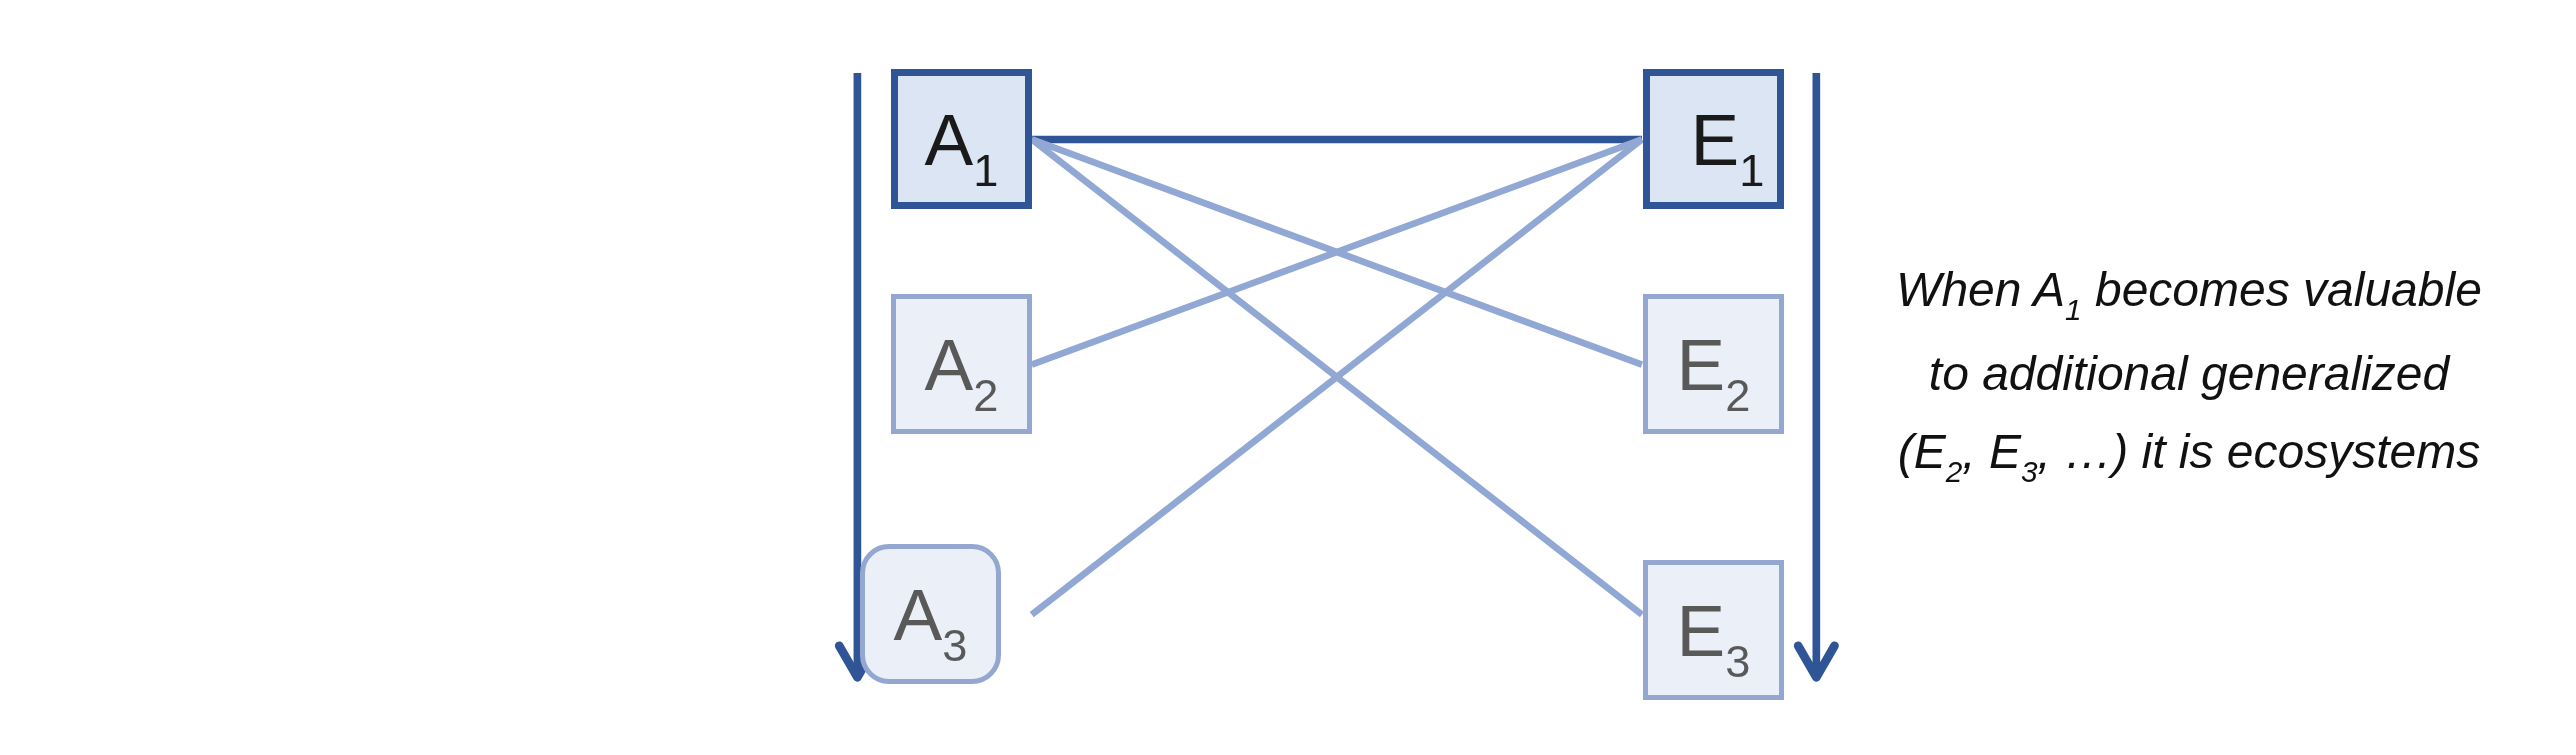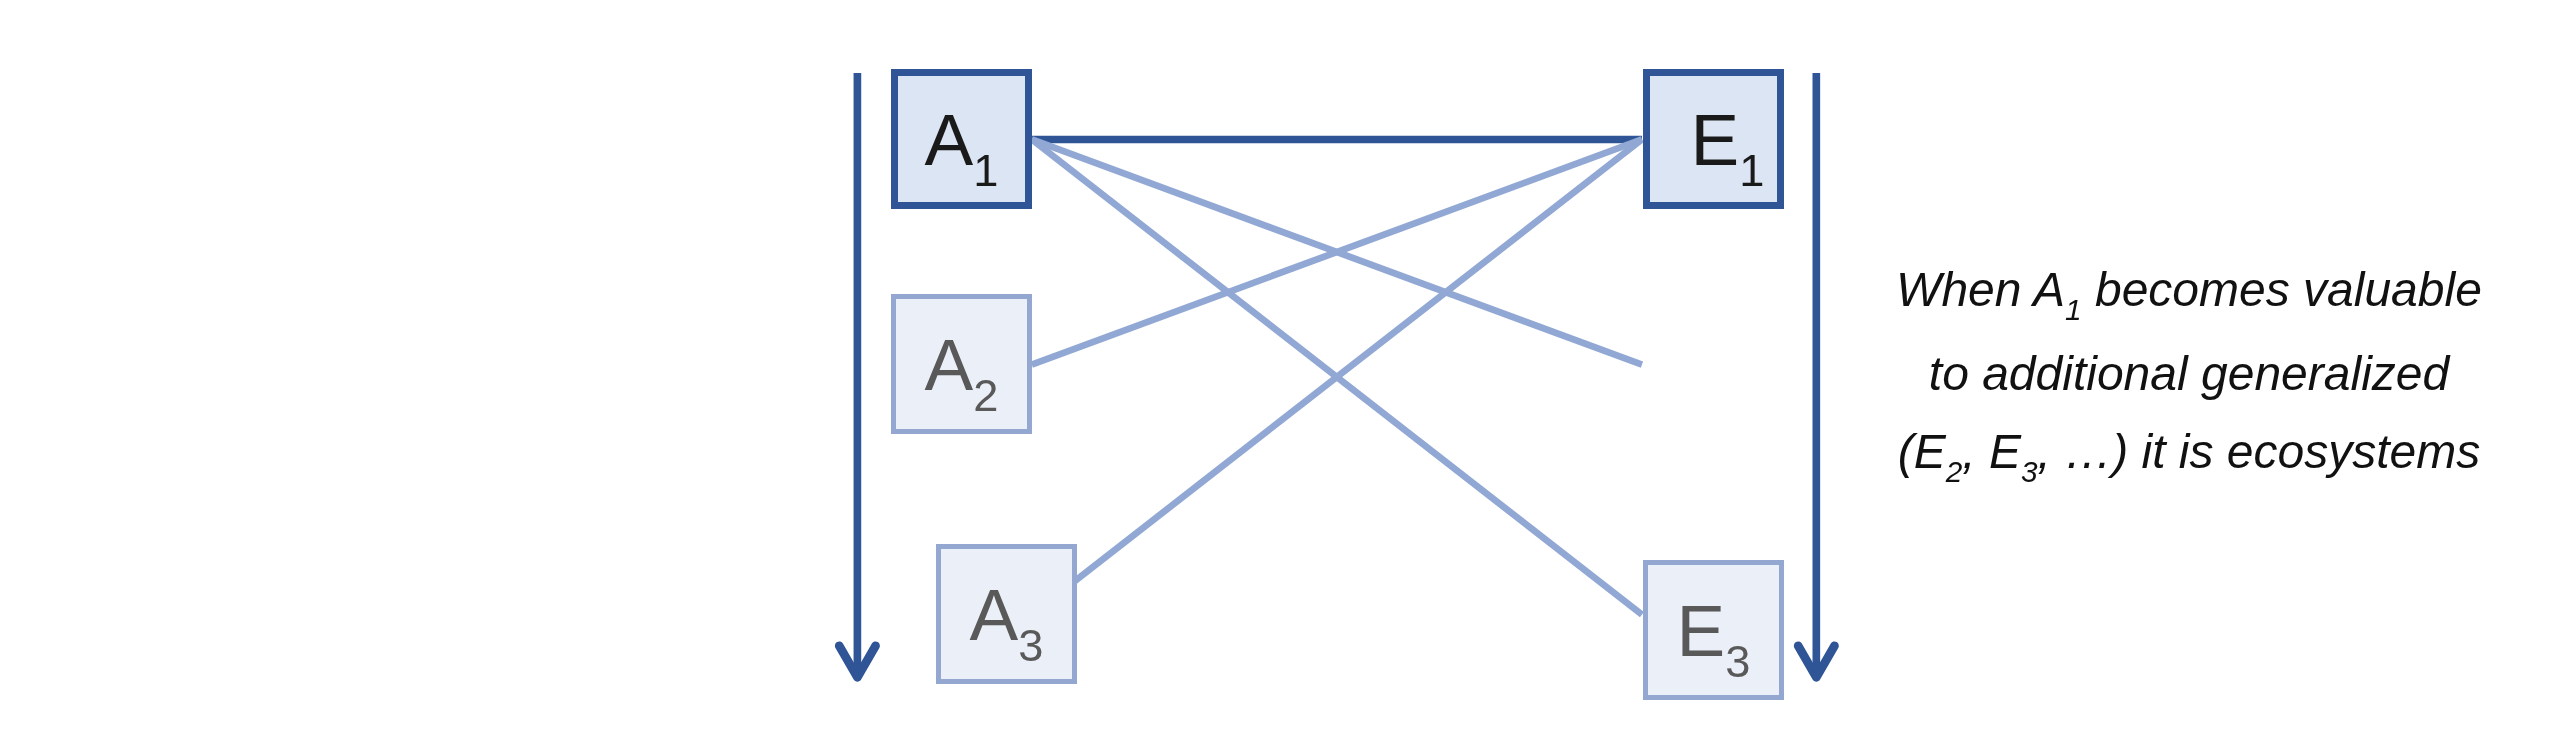--- a/index.html
+++ b/index.html
@@ -33,21 +33,21 @@
   }
   .node.primary{
     background:var(--primary-fill);
     border:7.7px solid var(--primary);
     color:#1a1a1a;
   }
   .node-label{font-size:73px;line-height:1;white-space:nowrap;}
   .node-label .sub{font-size:62%;position:relative;top:0.48em;}
   .n-a1{left:891px;top:69px;}
   .n-a2{left:891px;top:294px;text-align:right;}
-  .n-a3{left:936px;top:544px;}
+  .n-a3{left:860px;top:544px;border-radius:29px;}
   .n-e1{left:1643px;top:69px;padding-left:28px;}
   .n-e2{left:1643px;top:294px;}
   .n-e3{left:1643px;top:560px;}
   .caption{
     position:absolute;
     z-index:2;
     color:var(--text);
     font-size:48px;
     line-height:78px;
     text-align:center;
@@ -80,20 +80,23 @@
   </div>
   <div class="node n-a2">
     <span class="node-label"><span>A</span><span class="sub">2</span></span>
   </div>
   <div class="node n-a3">
     <span class="node-label"><span>A</span><span class="sub">3</span></span>
   </div>
   <div class="node primary n-e1">
     <span class="node-label"><span>E</span><span class="sub">1</span></span>
   </div>
+  <div class="node n-e2">
+    <span class="node-label"><span>E</span><span class="sub">2</span></span>
+  </div>
   <div class="node n-e3">
     <span class="node-label"><span>E</span><span class="sub">3</span></span>
   </div>
 
   <div class="caption right-caption">
       <div class="cap-line"><span>When A</span><span class="sub">1</span><span> becomes valuable</span></div>
       <div class="cap-line"><span>to additional generalized</span></div>
       <div class="cap-line"><span>(E</span><span class="sub">2</span><span>, E</span><span class="sub">3</span><span>, …) it is ecosystems</span></div>
     </div>
 

